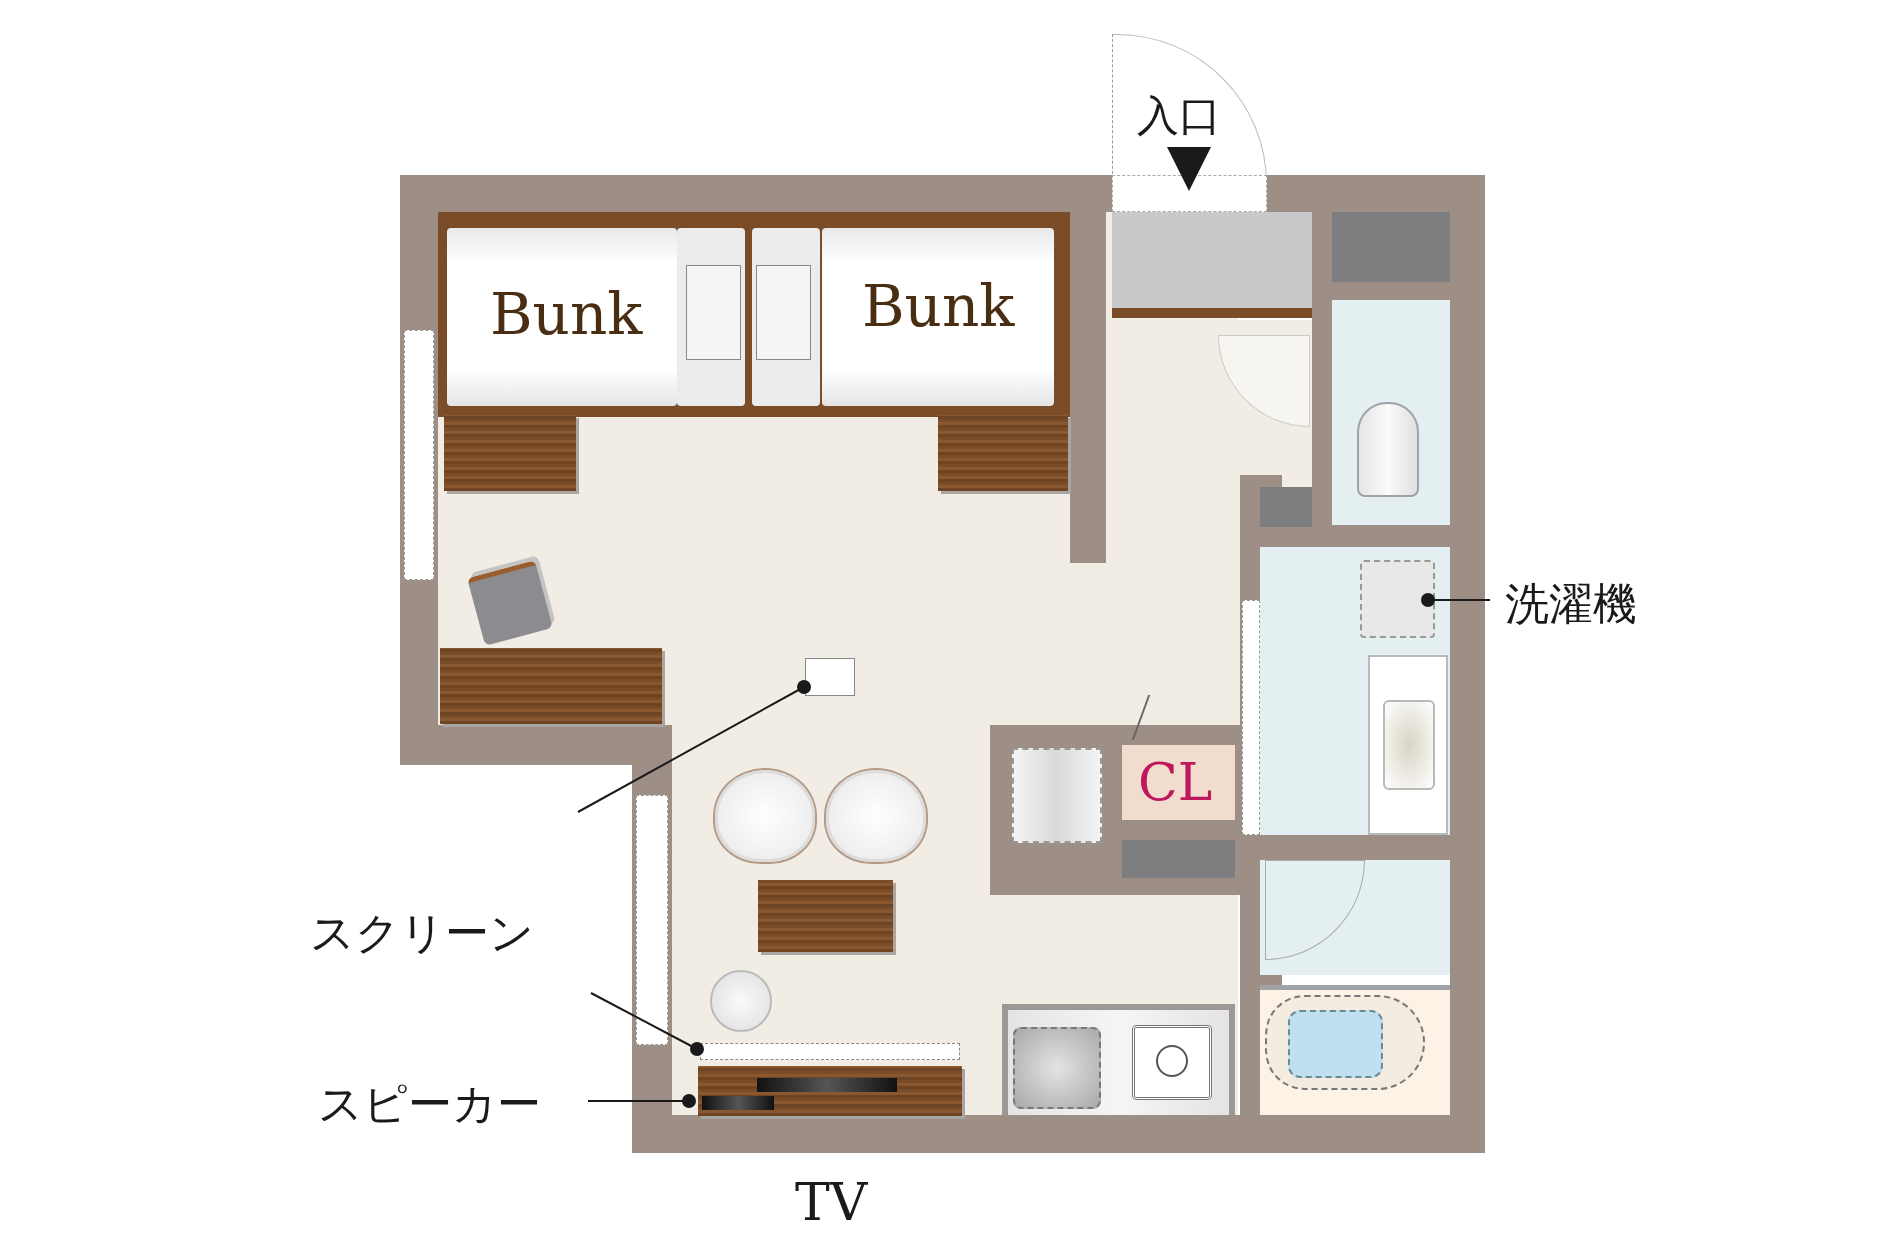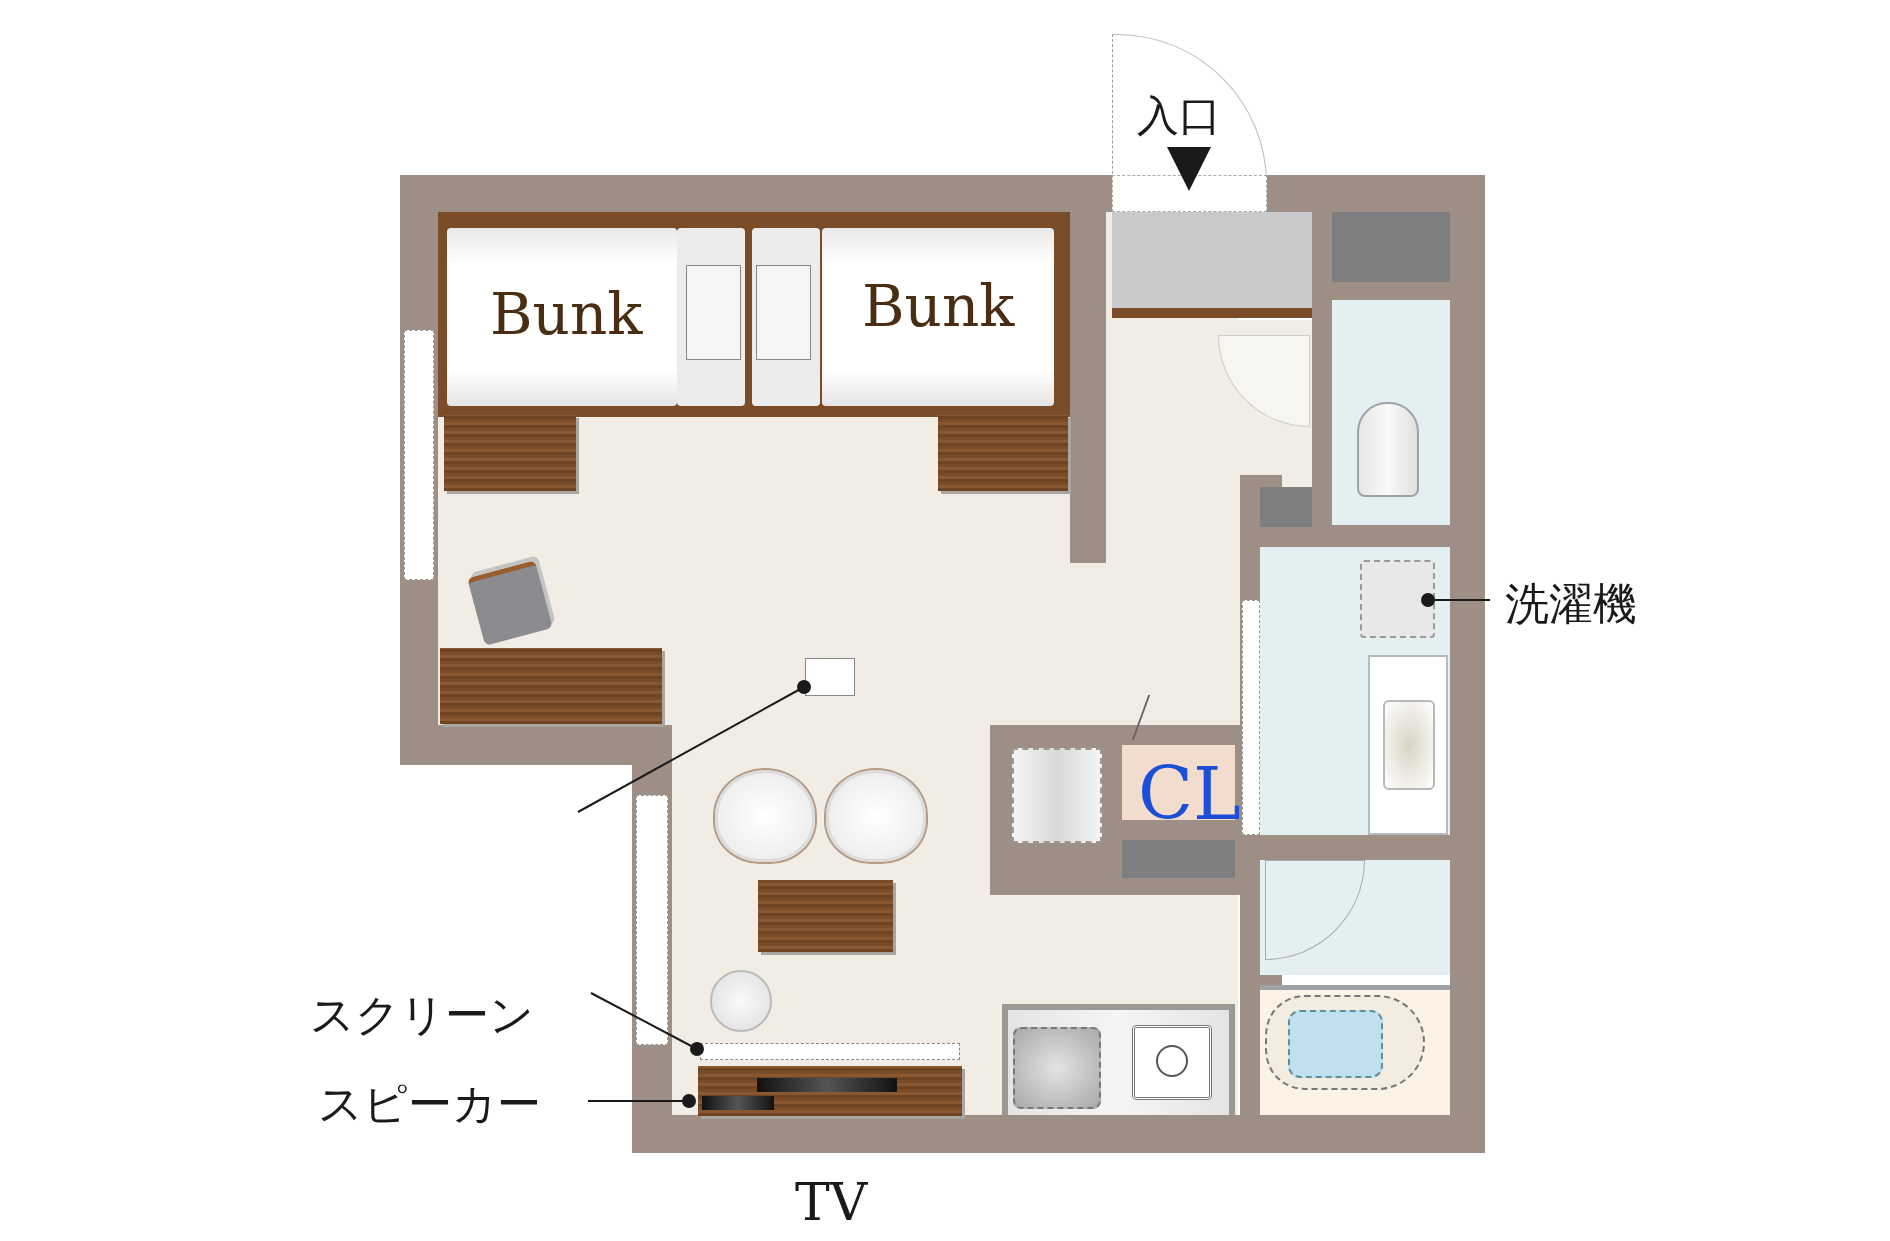--- a/index.html
+++ b/index.html
@@ -65,21 +65,21 @@
   <div class="abs" style="left:1260px;top:985px;width:190px;height:130px;background:#fcf3e6;border-top:5px solid #9fa3a5;"></div>
   <div class="abs" style="left:1265px;top:995px;width:160px;height:95px;border:2px dashed #777;border-radius:50px 60px 60px 50px;background:#f4ece0;"></div>
   <div class="abs" style="left:1288px;top:1010px;width:95px;height:68px;background:#bfe0ee;border:2px dashed #6a8a98;border-radius:12px;"></div>
 
   <div class="abs" style="left:1002px;top:1004px;width:233px;height:111px;background:linear-gradient(90deg,#e4e4e4,#f5f5f5,#e4e4e4);border:6px solid #9d9795;border-bottom:none;"></div>
   <div class="abs" style="left:1013px;top:1027px;width:88px;height:82px;background:radial-gradient(#e4e4e4,#a9a9a9);border:2px dashed #777;border-radius:8px;"></div>
   <div class="abs" style="left:1132px;top:1025px;width:80px;height:75px;background:#fff;border:3px double #777;border-radius:4px;"></div>
   <div class="abs" style="left:1156px;top:1045px;width:32px;height:32px;border:2px solid #555;border-radius:50%;"></div>
 
   <div class="abs" style="left:1122px;top:745px;width:113px;height:75px;background:#f1dccd;"></div>
-  <div class="abs label-serif" style="left:1138px;top:752px;font-size:72px;color:#1d4ed8;">CL</div>
+  <div class="abs label-serif" style="left:1138px;top:752px;font-size:52px;color:#be185d;">CL</div>
   <div class="abs grey-dark" style="left:1122px;top:840px;width:113px;height:38px;"></div>
   <div class="abs" style="left:1012px;top:748px;width:90px;height:95px;background:linear-gradient(90deg,#f4f4f4,#d9d9d9,#f4f4f4);border:2px dashed #999;"></div>
   <div class="abs" style="left:1140px;top:695px;width:50px;height:45px;border-left:2px solid #666;border-bottom:none;transform:skewX(-20deg);"></div>
 
   <div class="abs bedframe" style="left:438px;top:212px;width:632px;height:205px;"></div>
   <div class="abs mattress" style="left:447px;top:228px;width:230px;height:178px;"></div>
   <div class="abs label-serif" style="left:490px;top:280px;font-size:58px;">Bunk</div>
   <div class="abs mattress" style="left:677px;top:228px;width:68px;height:178px;background:#ececec;"></div>
   <div class="abs mattress" style="left:752px;top:228px;width:68px;height:178px;background:#ececec;"></div>
   <div class="abs" style="left:686px;top:265px;width:55px;height:95px;background:#f5f5f5;border:1px solid #888;"></div>
@@ -112,17 +112,17 @@
 
   <div class="abs" style="left:700px;top:1043px;width:260px;height:17px;background:#fff;border:1px dashed #888;"></div>
   <div class="abs dot" style="left:690px;top:1042px;"></div>
   <div class="abs wood shadow" style="left:698px;top:1066px;width:264px;height:50px;"></div>
   <div class="abs" style="left:757px;top:1078px;width:140px;height:14px;background:linear-gradient(90deg,#111,#555,#111);"></div>
   <div class="abs" style="left:702px;top:1096px;width:72px;height:14px;background:linear-gradient(90deg,#111,#555,#111);"></div>
   <div class="abs dot" style="left:682px;top:1094px;"></div>
 
   <div class="abs dot" style="left:1421px;top:593px;"></div>
 
-  <div class="abs label-jp" style="left:310px;top:986px;">スクリーン</div>
+  <div class="abs label-jp" style="left:310px;top:904px;">スクリーン</div>
   <div class="abs label-jp" style="left:318px;top:1075px;">スピーカー</div>
   <div class="abs label-jp" style="left:1505px;top:575px;font-family:Liberation Serif, serif;">洗濯機</div>
   <div class="abs" style="left:795px;top:1172px;font-family:'DejaVu Serif',serif;font-size:52px;color:#1a1a1a;">TV</div>
 </div>
 
 </body></html>

